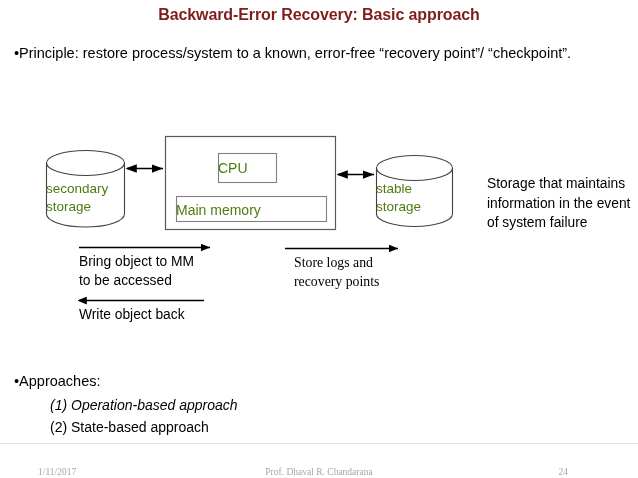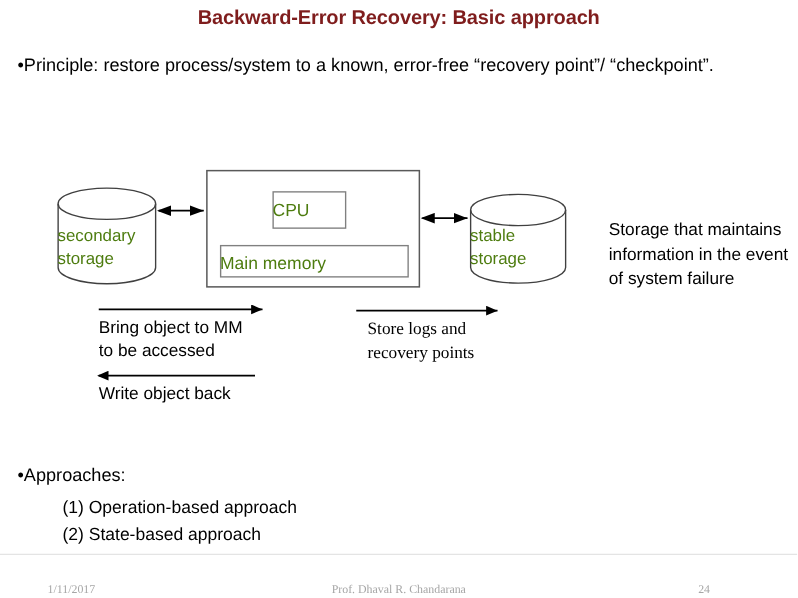--- a/index.html
+++ b/index.html
@@ -52,21 +52,21 @@
   #bullet-system    { left: 14px; top: 68px; }
   #bullet-approach  { left: 14px; top: 372px; }
 
   .sub-line {
     position: absolute;
     left: 50px;
     font-size: 14px;
     line-height: 19px;
     white-space: nowrap;
   }
-  #sub-approach-1 { top: 396px; }
+  #sub-approach-1 { top: 396px; font-style: italic; }
   #sub-approach-2 { top: 418px; }
 
   
   #diagram {
     position: absolute;
     left: 0;
     top: 0;
     width: 638px;
     height: 478px;
     pointer-events: none;

